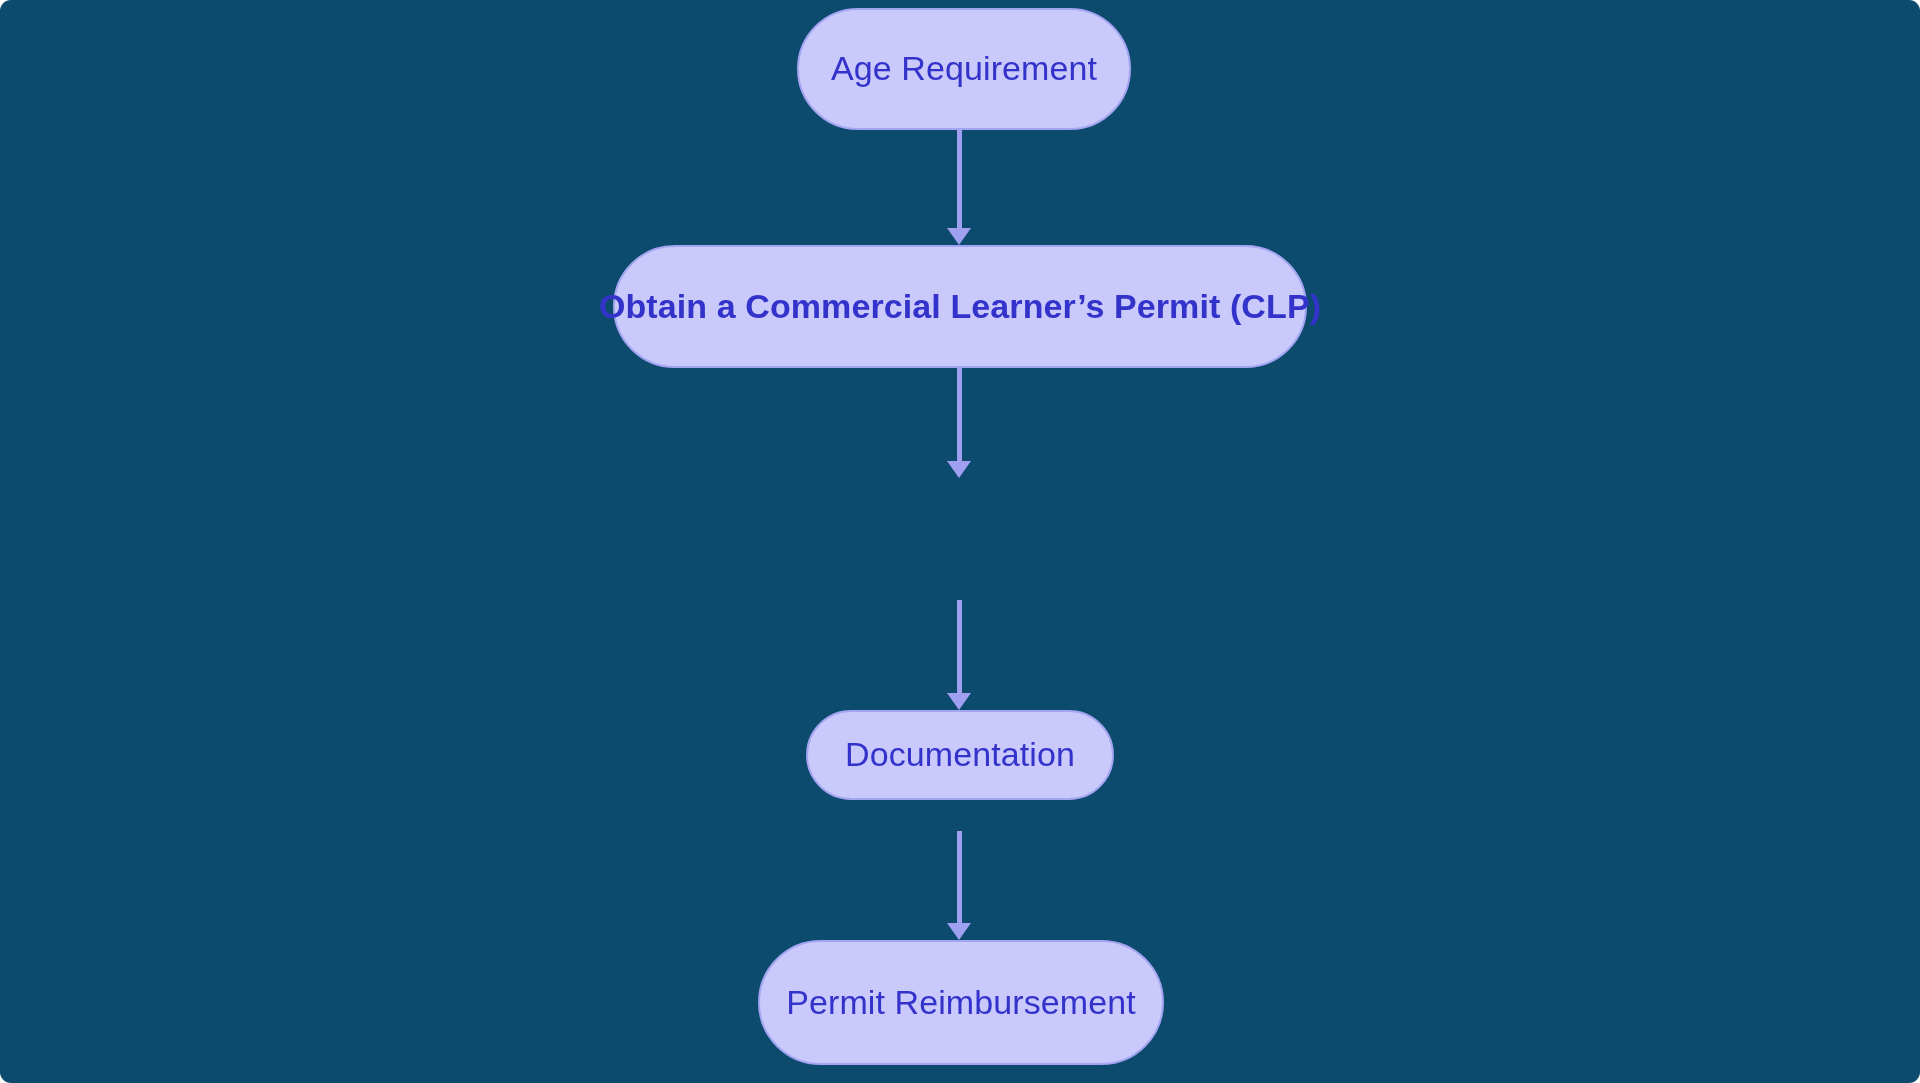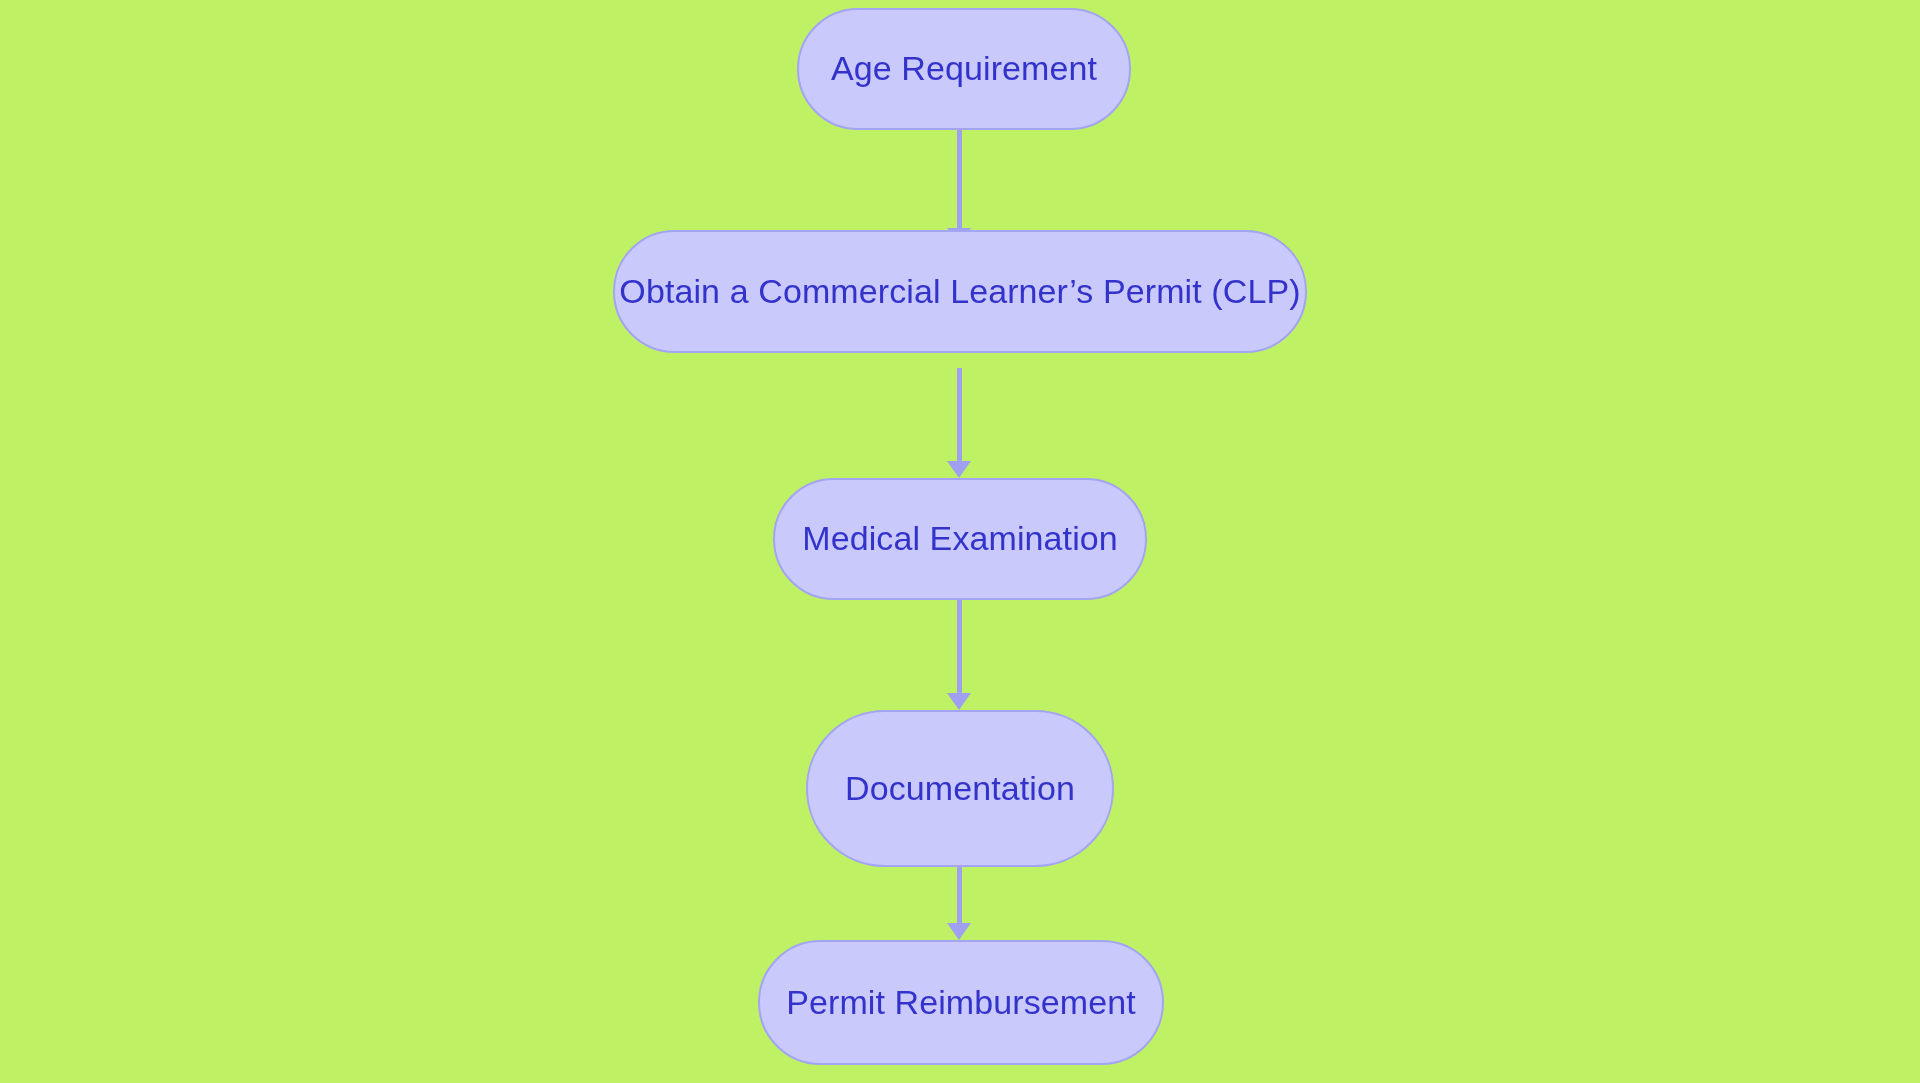--- a/index.html
+++ b/index.html
@@ -11,21 +11,22 @@
   body {
     width: 1920px;
     height: 1083px;
     overflow: hidden;
     font-family: "Liberation Sans", "DejaVu Sans", sans-serif;
   }
   #flowchart-canvas {
     position: relative;
     width: 1920px;
     height: 1083px;
-    background: #bef264;
+    background: #0c4a6e;
+    border-radius: 11px;
   }
   .flow-node {
     position: absolute;
     box-sizing: border-box;
     display: flex;
     align-items: center;
     justify-content: center;
     background: #c9c9fb;
     border: 2px solid #a3a4f2;
     border-radius: 999px;
@@ -80,25 +81,22 @@
       <div class="conn-line" style="height: 93px; background: rgb(159, 160, 240);"></div>
       <div class="conn-head" style="border-top-color: rgb(159, 160, 240);"></div>
     </div>
     <div class="connector" style="left: 945px; top: 831px; height: 109px;">
       <div class="conn-line" style="height: 92px; background: rgb(159, 160, 240);"></div>
       <div class="conn-head" style="border-top-color: rgb(159, 160, 240);"></div>
     </div>
     <div class="flow-node" style="left: 797px; top: 8px; width: 334px; height: 122px; background: rgb(201, 201, 251); border-color: rgb(163, 164, 242); color: rgb(51, 51, 204);">
       <span class="node-label">Age Requirement</span>
     </div>
-    <div class="flow-node" style="left: 613px; top: 230px; width: 694px; height: 123px; background: rgb(201, 201, 251); border-color: rgb(163, 164, 242); color: rgb(51, 51, 204);">
+    <div class="flow-node" style="left: 613px; top: 245px; width: 694px; height: 123px; background: rgb(201, 201, 251); border-color: rgb(163, 164, 242); color: rgb(51, 51, 204); font-weight: bold;">
       <span class="node-label">Obtain a Commercial Learner’s Permit (CLP)</span>
     </div>
-    <div class="flow-node" style="left: 773px; top: 478px; width: 374px; height: 122px; background: rgb(201, 201, 251); border-color: rgb(163, 164, 242); color: rgb(51, 51, 204);">
-      <span class="node-label">Medical Examination</span>
-    </div>
-    <div class="flow-node" style="left: 806px; top: 710px; width: 308px; height: 157px; background: rgb(201, 201, 251); border-color: rgb(163, 164, 242); color: rgb(51, 51, 204);">
+    <div class="flow-node" style="left: 806px; top: 710px; width: 308px; height: 90px; background: rgb(201, 201, 251); border-color: rgb(163, 164, 242); color: rgb(51, 51, 204);">
       <span class="node-label">Documentation</span>
     </div>
     <div class="flow-node" style="left: 758px; top: 940px; width: 406px; height: 125px; background: rgb(201, 201, 251); border-color: rgb(163, 164, 242); color: rgb(51, 51, 204);">
       <span class="node-label">Permit Reimbursement</span>
     </div>
   </div>
 
 </body></html>

